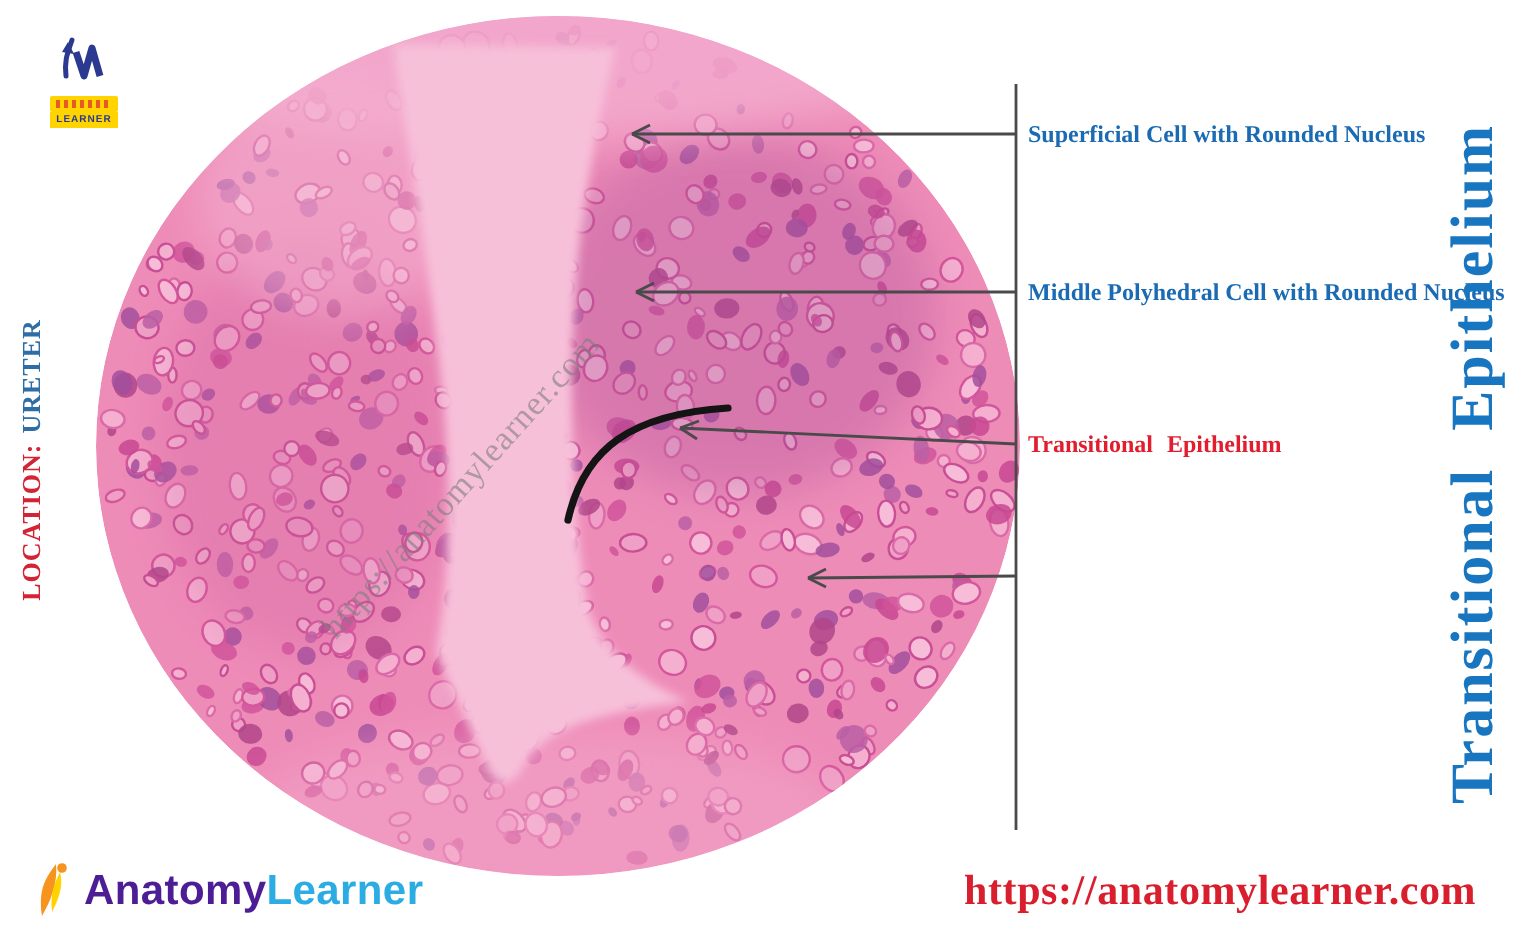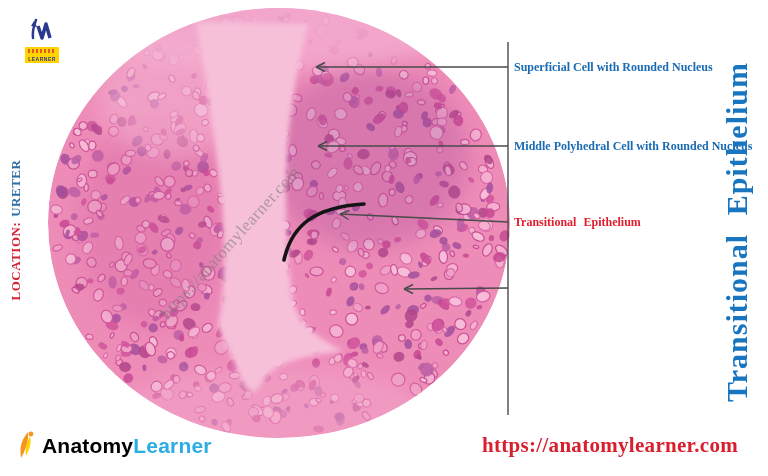--- a/index.html
+++ b/index.html
@@ -31,21 +31,21 @@
   
   .side-title{
     position:absolute;left:568px;top:214px;width:340px;height:36px;z-index:5;
     transform:rotate(-90deg);transform-origin:center;
     color:#1875c0;font-weight:bold;font-size:30px;letter-spacing:1px;word-spacing:10px;
     text-align:center;white-space:nowrap;background:transparent;
   }
   
   .foot-logo{position:absolute;left:14px;top:430px;display:flex;align-items:center;gap:2px;z-index:3;}
   .foot-logo .txt{font-family:"Liberation Sans",sans-serif;font-weight:bold;font-size:21px;letter-spacing:.2px;}
-  .foot-logo .a{color:#000000;margin-top:24px;}
+  .foot-logo .a{color:#4c1d95;margin-top:24px;}
   .foot-logo .l{color:#2bace2;}
   .foot-url{
     position:absolute;left:482px;top:433px;z-index:3;
     color:#d91e2e;font-weight:bold;font-size:21px;letter-spacing:.3px;white-space:nowrap;
   }
 </style>
 </head>
 <body>
 
 <div class="stage">

